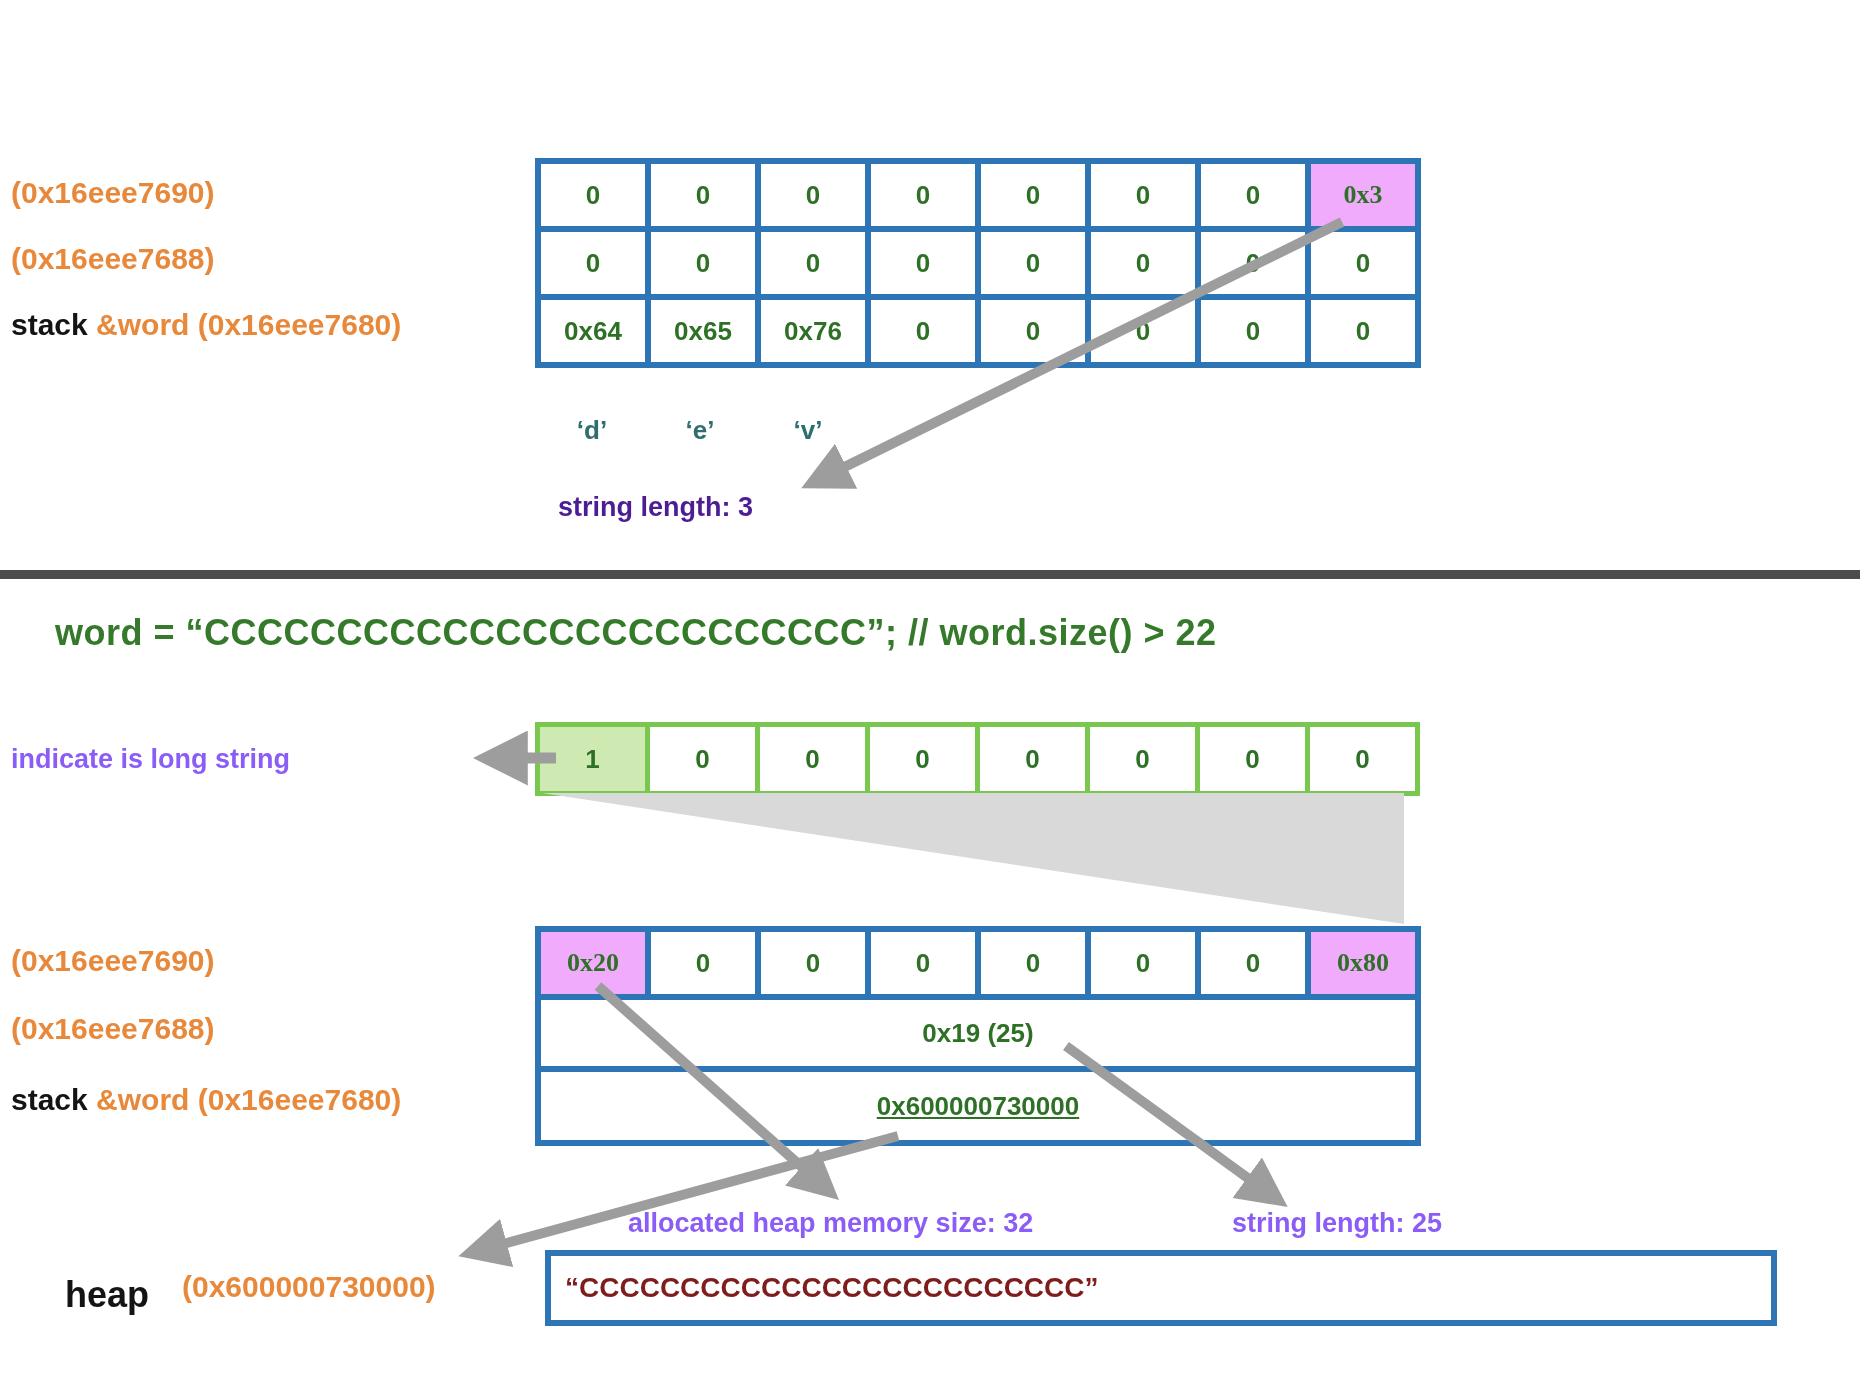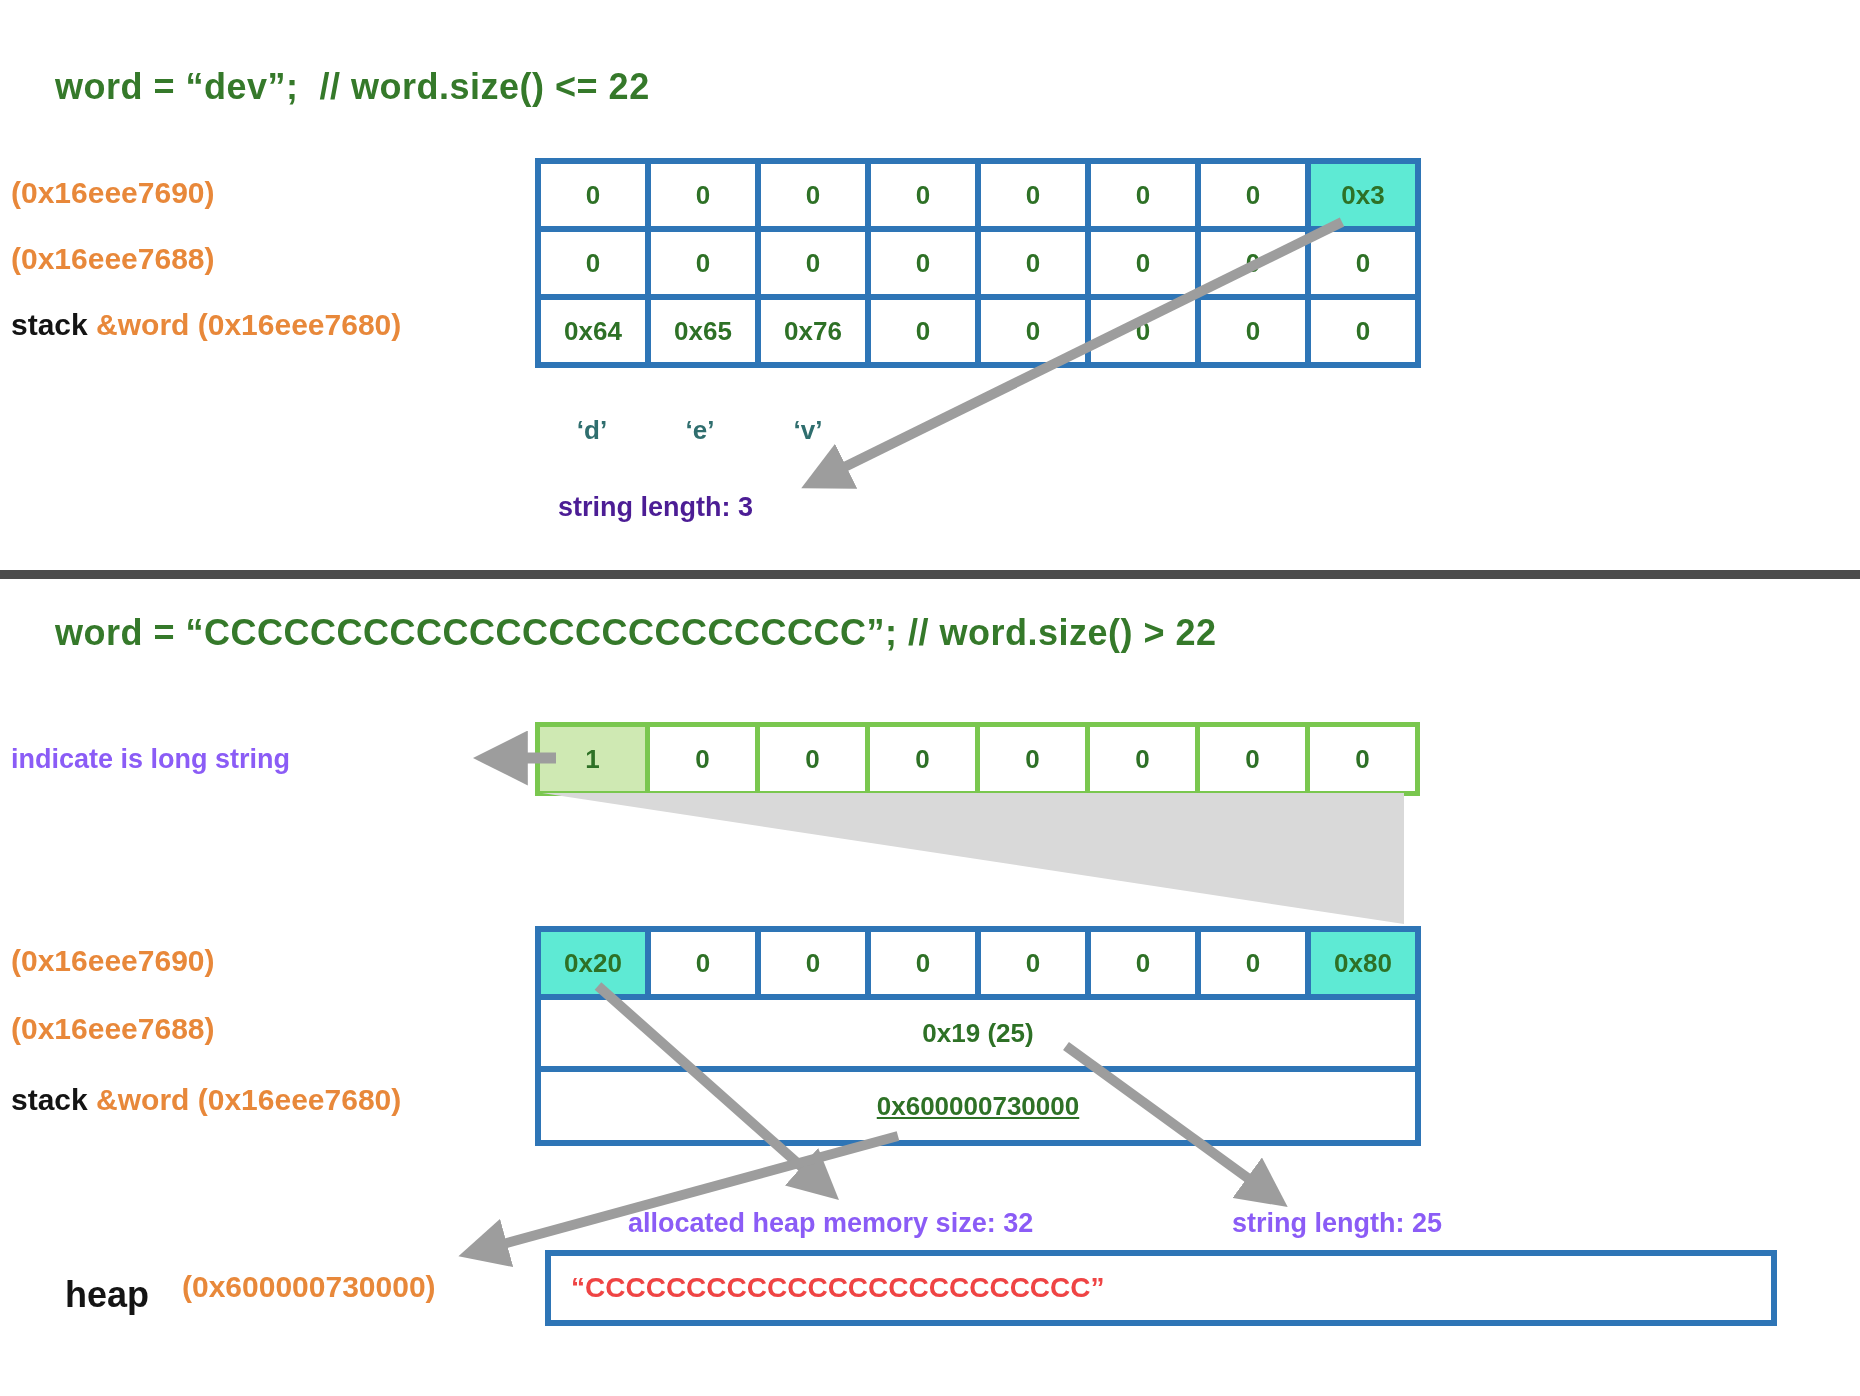--- a/index.html
+++ b/index.html
@@ -13,47 +13,46 @@
   .orange{color:#e8883a;}
   .teal{color:#4c1d95;}
   .green{color:#8b5cf6;}
 
   table.memtable{position:absolute;border-collapse:collapse;background:#ffffff;}
   table.memtable td{
     border:6px solid #2e75b6;width:102px;height:60px;box-sizing:content-box;
     text-align:center;vertical-align:middle;font-size:26px;font-weight:bold;color:#2e7126;
     font-family:"Liberation Sans",sans-serif;background:#ffffff;
   }
-  table.memtable td.hl{background:#5eead4;}
+  table.memtable td.hl{background:#f0abfc;font-family:Liberation Serif, serif;}
   table.memtable td.row-mid{height:64px;}
   table.memtable td.row-bot{height:66px;text-decoration:underline;}
 
   table.bittable{position:absolute;border-collapse:collapse;background:#ffffff;}
   table.bittable td{
     border:5px solid #7ac74f;width:103px;height:62px;box-sizing:content-box;
     text-align:center;vertical-align:middle;font-size:26px;font-weight:bold;color:#2e7126;background:#ffffff;
   }
   table.bittable td.hl-green{background:#cfe9b3;}
 
   .charlabel{position:absolute;width:100px;text-align:center;font-size:26px;color:#2f6e6e;}
   .note{position:absolute;font-size:27px;white-space:pre;}
   .divider{position:absolute;left:0;top:570px;width:1860px;height:9px;background:#4c4c4c;}
   .heapbox{
     position:absolute;left:545px;top:1250px;width:1220px;height:64px;
     border:6px solid #2e75b6;background:#ffffff;display:flex;align-items:center;
   }
-  .heapbox .val{padding-left:20px;font-size:28px;color:#ef4444;white-space:pre;}
+  .heapbox .val{padding-left:14px;font-size:28px;color:#7f1d1d;white-space:pre;}
   .overlay{position:absolute;left:0;top:0;z-index:5;pointer-events:none;}
 </style>
 </head>
 <body>
 
 <div id="canvas">
 
-  <div class="title" style="top:66px">word = “dev”;  // word.size() &lt;= 22</div>
 
   <div class="addr-line" style="top:176px"><span class="orange">(0x16eee7690)</span></div>
   <div class="addr-line" style="top:242px"><span class="orange">(0x16eee7688)</span></div>
   <div class="addr-line" style="top:308px"><span class="black">stack</span> <span class="orange">&amp;word</span> <span class="orange">(0x16eee7680)</span></div>
 
   <table class="memtable" style="left:535px;top:158px">
     <tbody>
         <tr>
       <td>0</td>
       <td>0</td>

